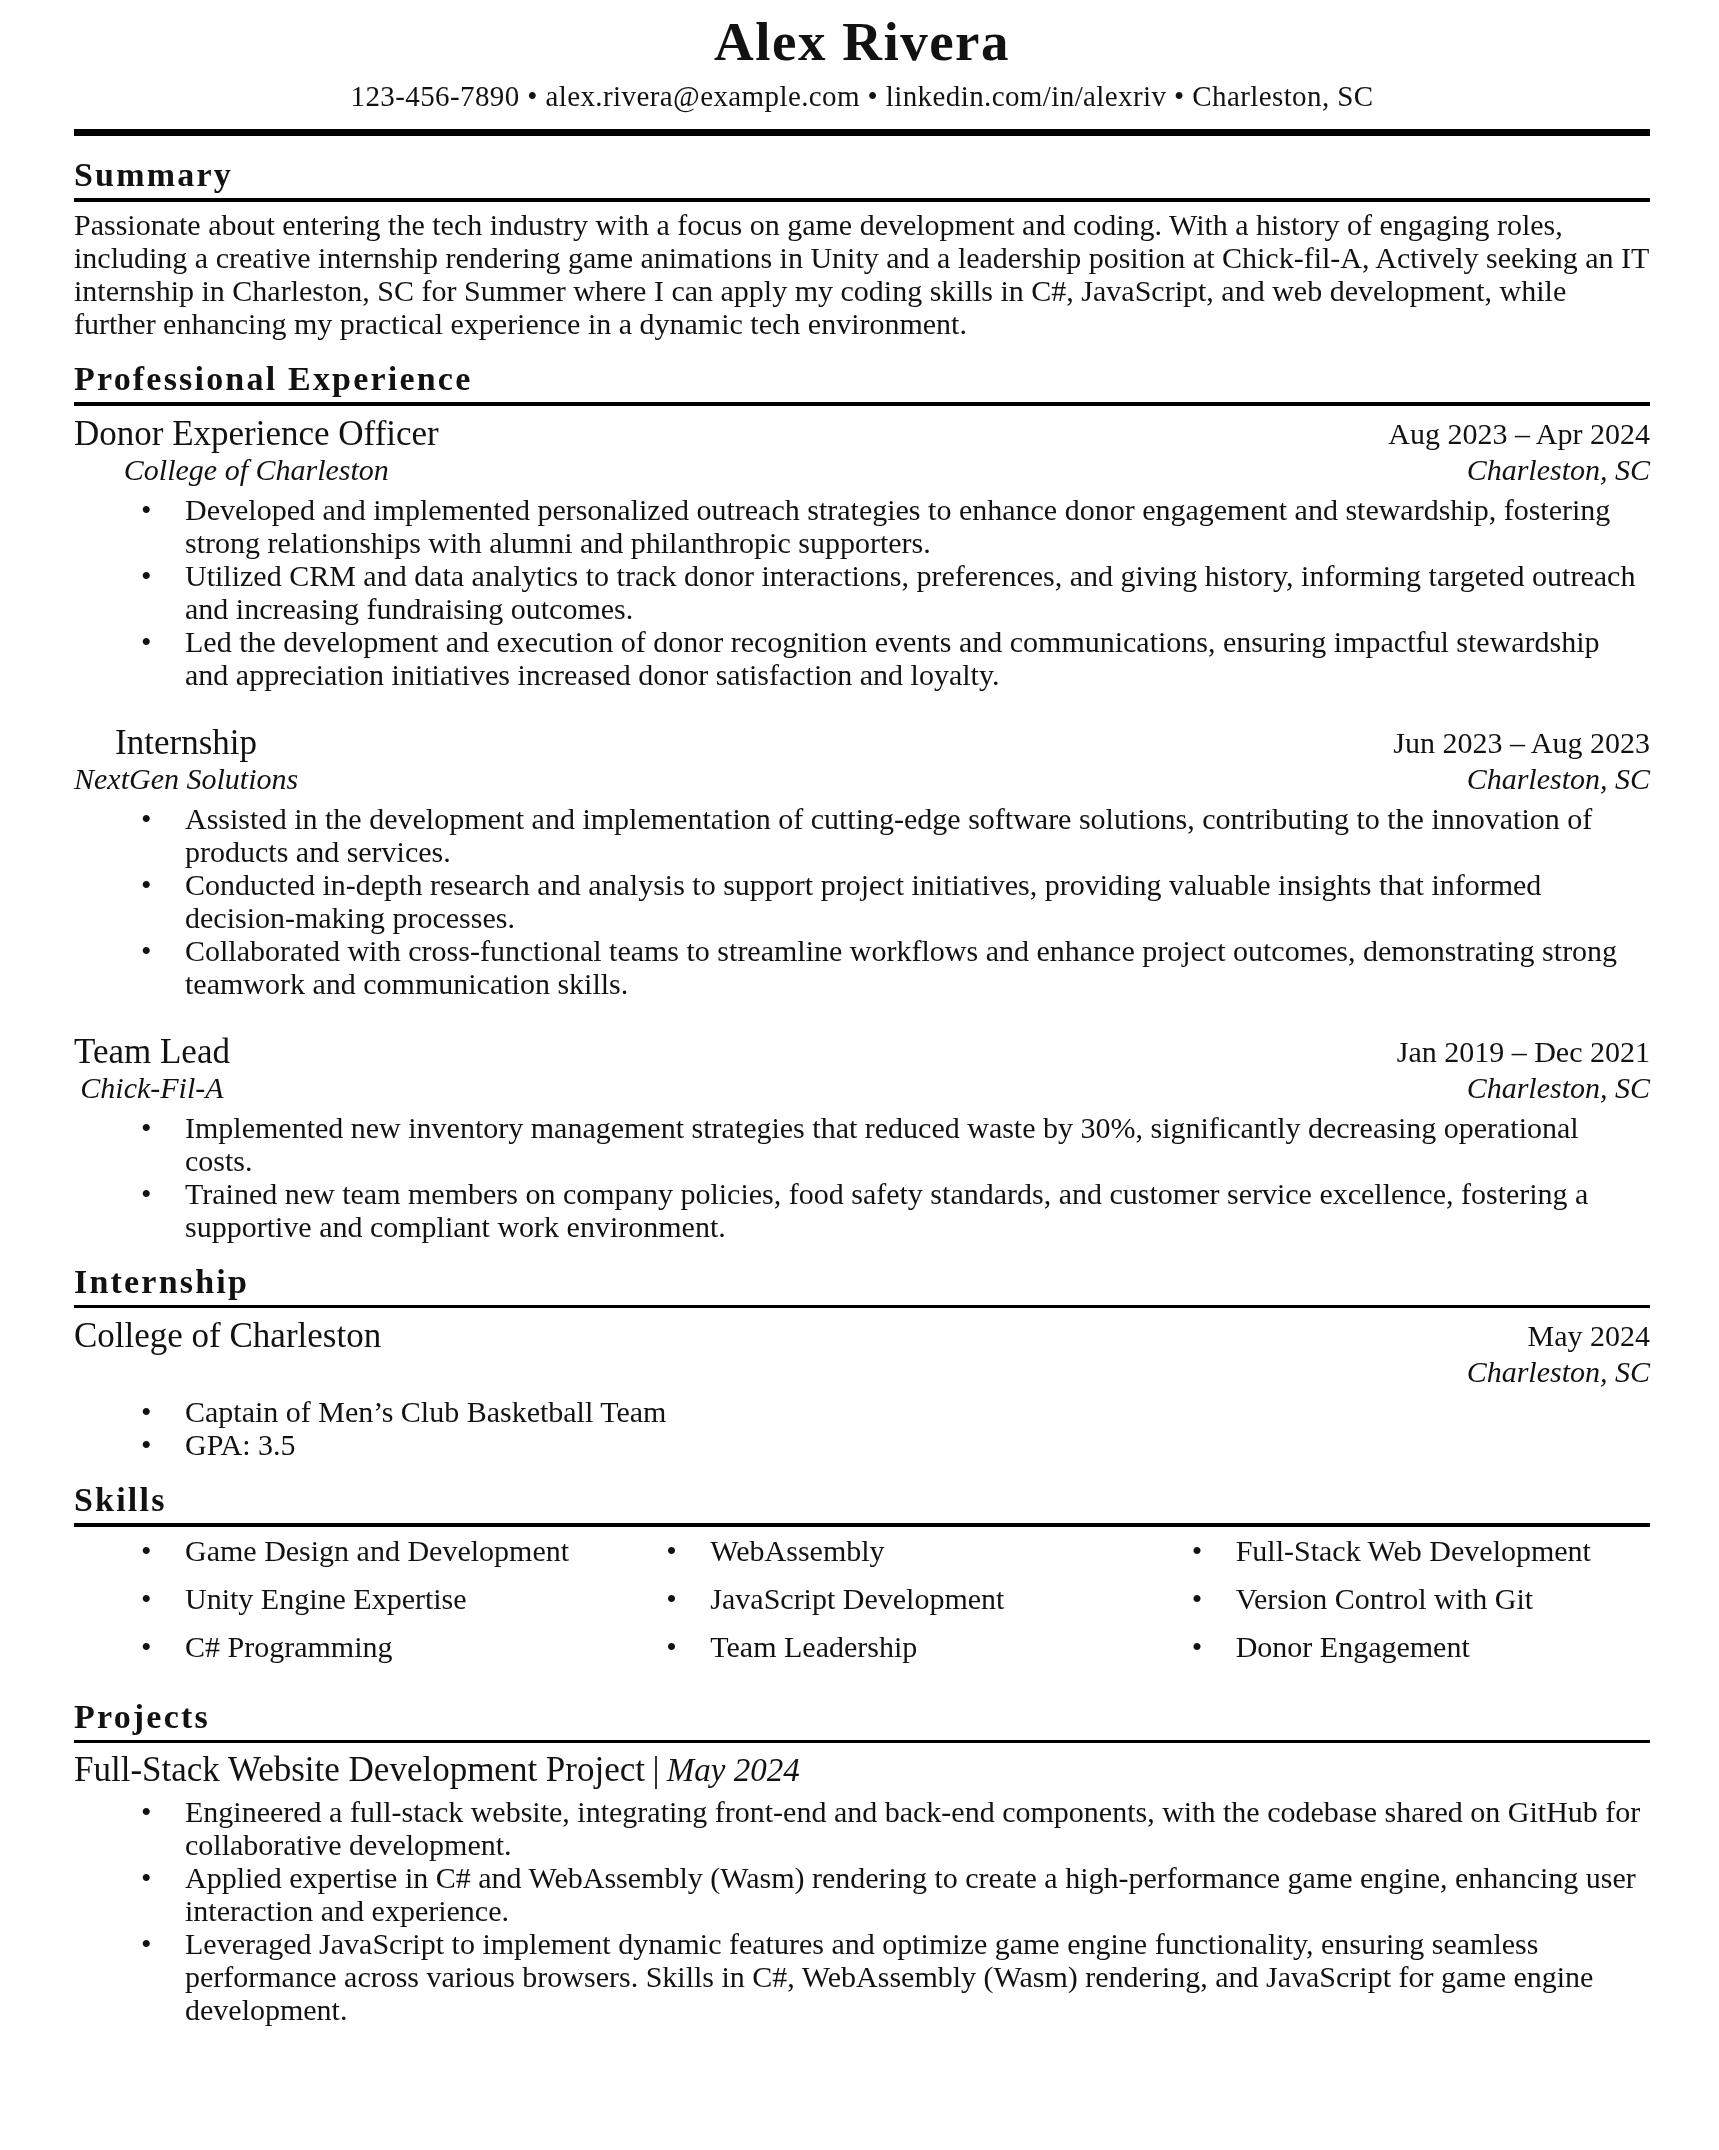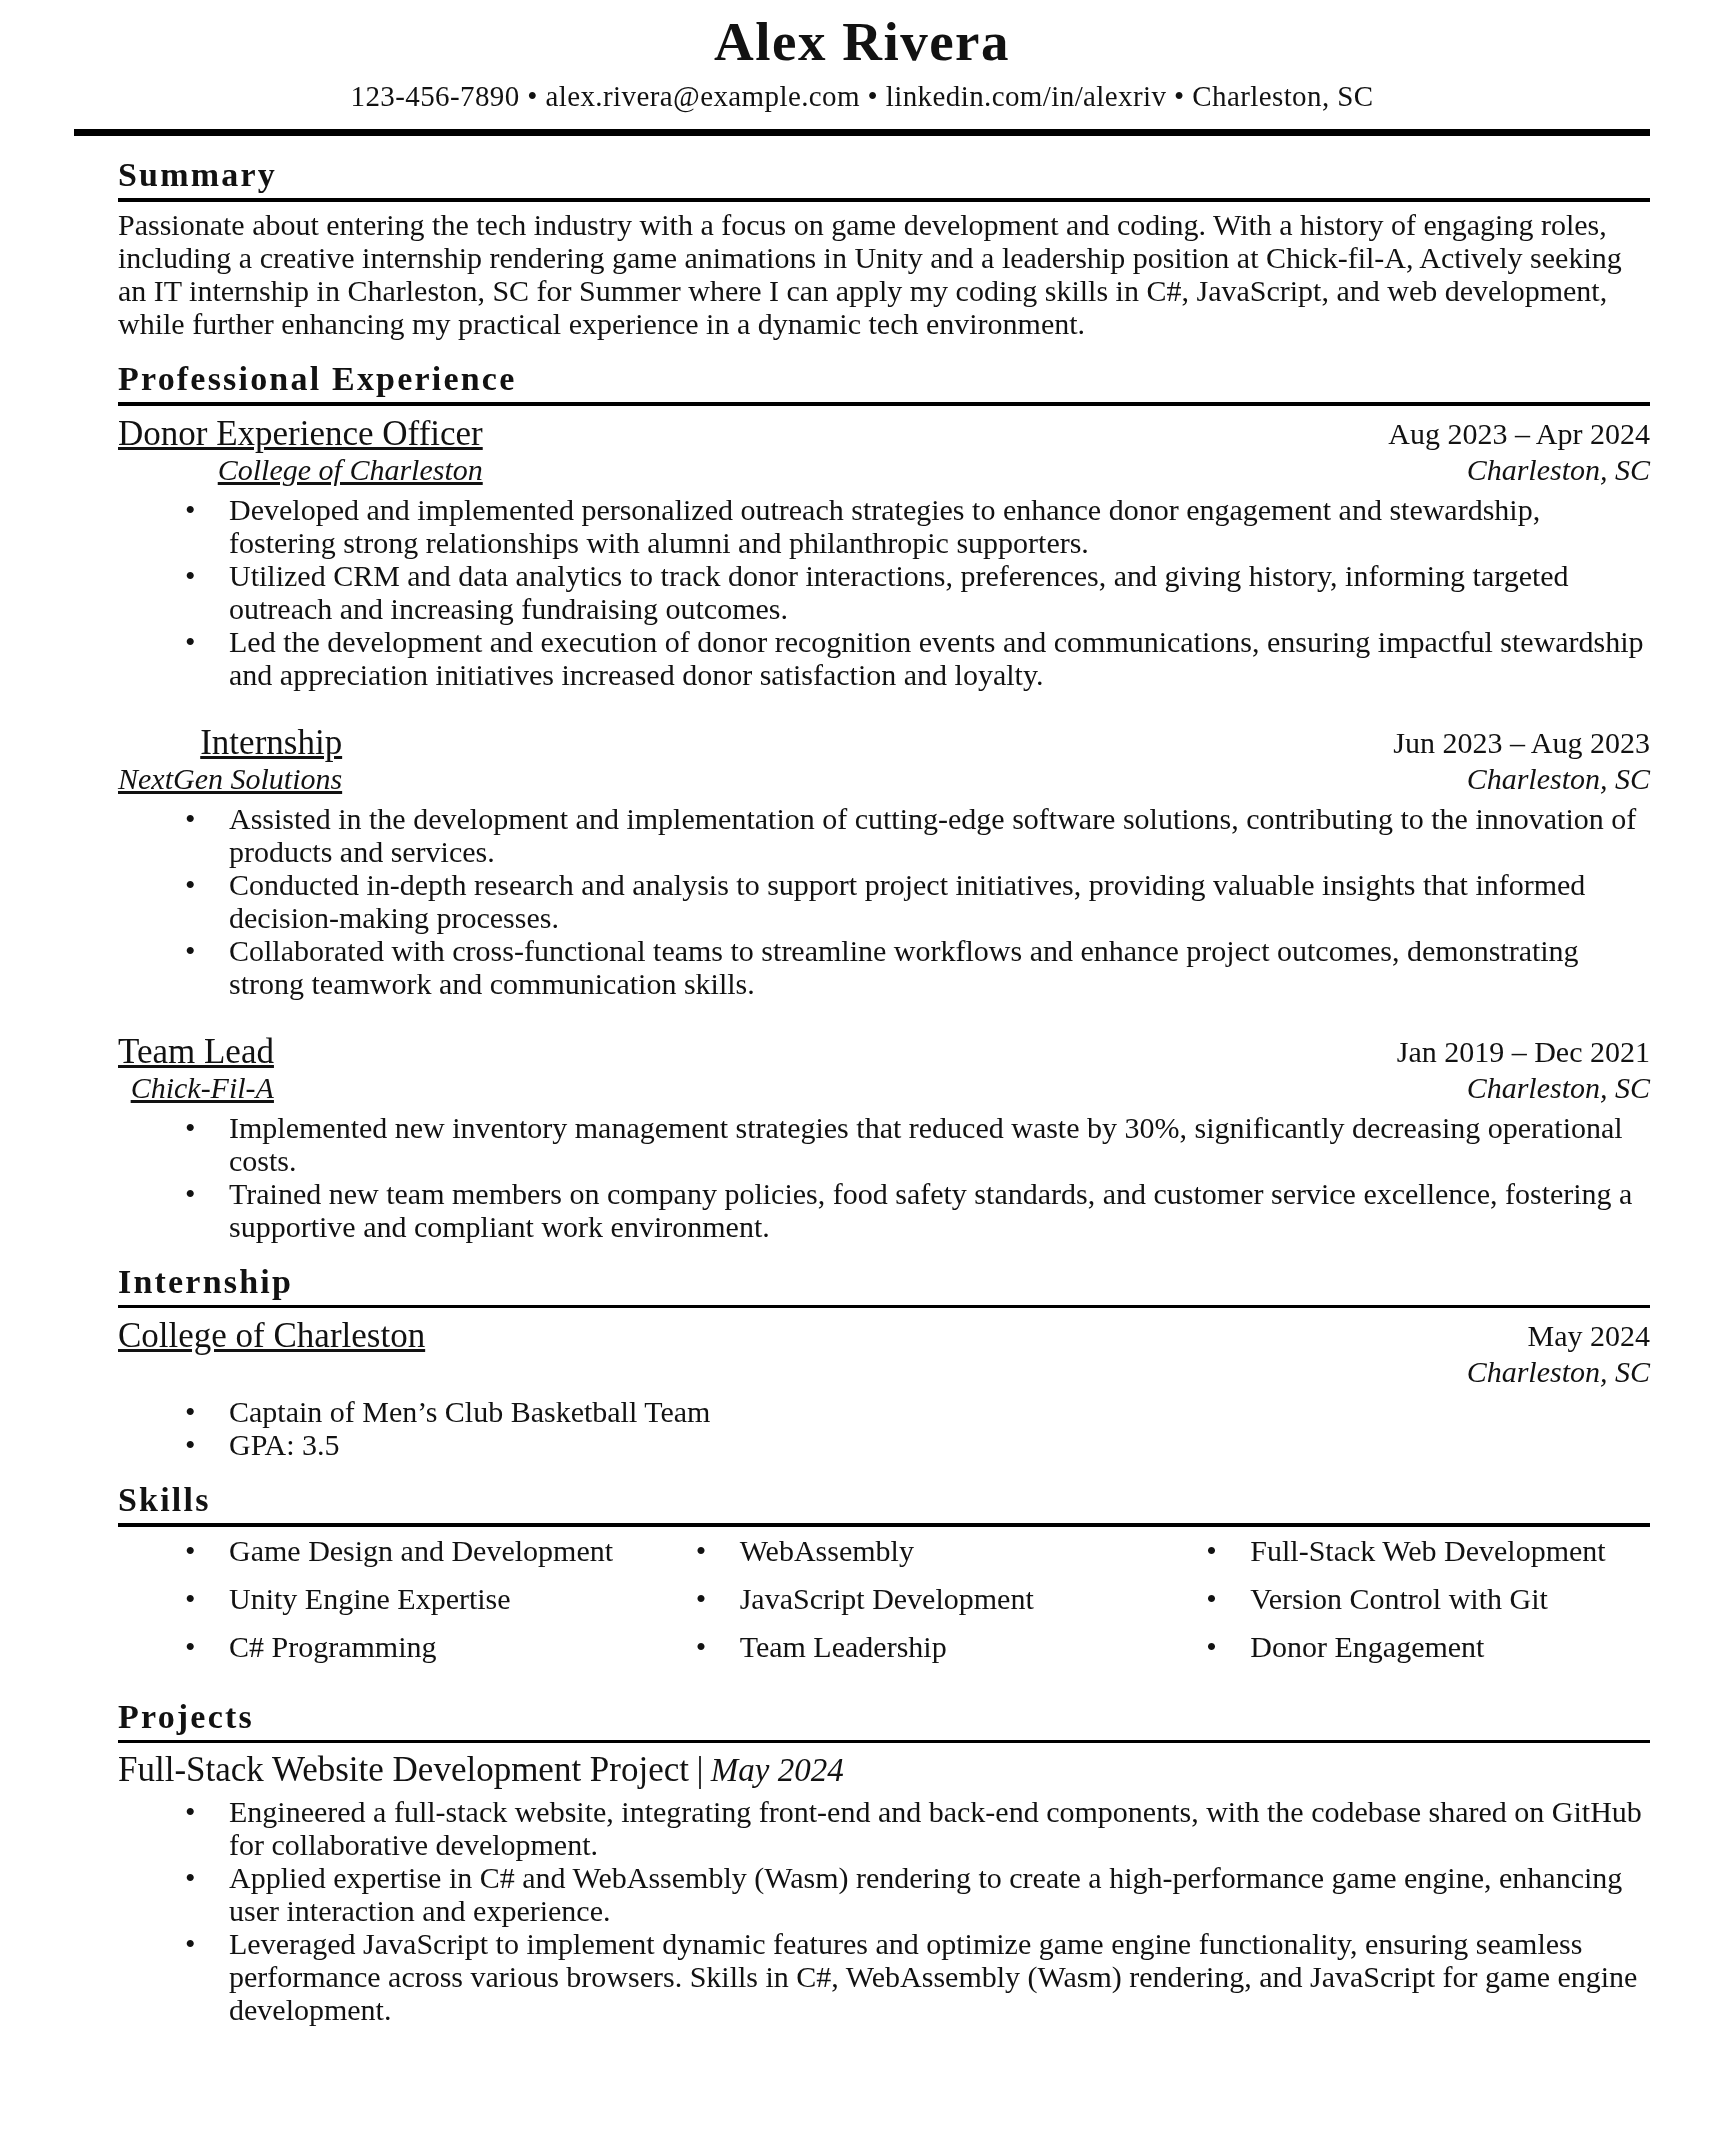--- a/index.html
+++ b/index.html
@@ -36,21 +36,21 @@
     margin-top: 6px;
     letter-spacing: 0.4px;
   }
   .top-rule {
     height: 7.4px;
     background: #000;
     margin-top: 15px;
   }
 
   
-  .section { margin-top: 19px; margin-left: 44px; }
+  .section { margin-top: 19px; }
   .section-heading {
     font-size: 34px;
     line-height: 39px;
     font-weight: bold;
     letter-spacing: 2.2px;
   }
   .section-rule {
     height: 3.7px;
     background: #000;
     margin-top: 3.7px;
@@ -61,21 +61,21 @@
   }
 
   
   .job { margin-top: 9px; }
   .job + .job { margin-top: 33px; }
   .entry-header {
     display: flex;
     justify-content: space-between;
     align-items: flex-start;
   }
-  .entry-left  { text-align: right; text-decoration: underline; }
+  .entry-left  { text-align: center; }
   .entry-right { text-align: right; white-space: nowrap; }
   .entry-title   { font-size: 35px; line-height: 38px; }
   .entry-sub     { font-style: italic; line-height: 34px; }
   .entry-dates   { line-height: 38px; }
   .entry-loc     { font-style: italic; line-height: 34px; }
 
   ul.bullets {
     list-style: none;
     margin: 6px 0 0 0;
     padding: 0 0 0 111px;

